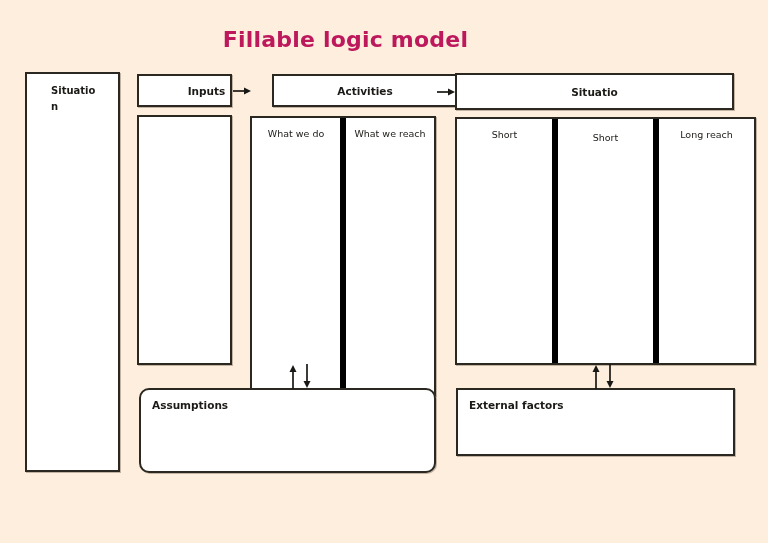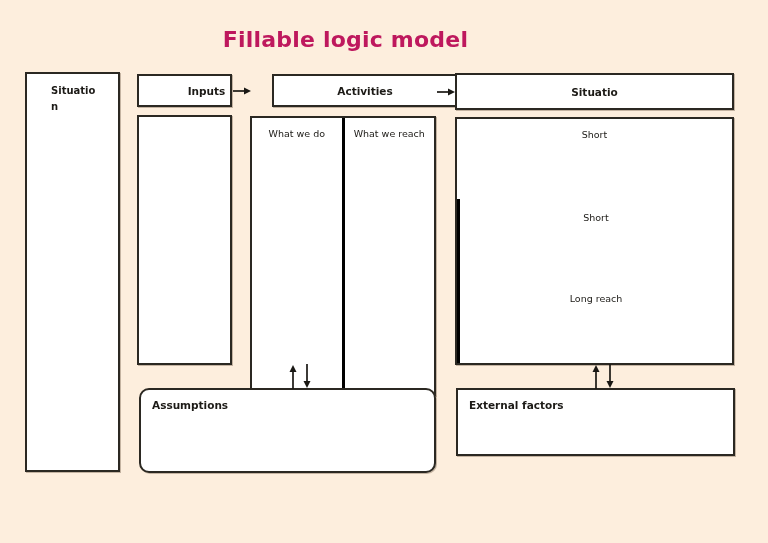--- a/index.html
+++ b/index.html
@@ -45,29 +45,29 @@
   .situation        { left: 25px;  top: 72px;  width: 95px;  height: 400px; }
   .situation-label  { padding: 9px 6px 0 24px; font-weight: bold; font-size: 10px; line-height: 16px; }
   .situation-label span { display: block; }
   
   .inputs-hdr       { left: 137px; top: 74px;  width: 95px;  height: 33px; padding-left: 44px; }
   .activities-hdr   { left: 250px; top: 74px;  width: 186px; height: 33px; margin-left: 22px; }
   .outcomes-hdr     { left: 455px; top: 73px;  width: 279px; height: 37px; }
   
   .inputs-body      { left: 137px; top: 115px; width: 95px;  height: 250px; }
   .activities-body  { left: 250px; top: 116px; width: 186px; height: 280px; display: flex; }
-  .outcomes-body    { left: 455px; top: 117px; width: 279px; height: 248px; display: flex; flex-direction: column; }
+  .outcomes-body    { left: 455px; top: 117px; width: 301px; height: 248px; display: flex; }
   .col {
     flex: 1;
     text-align: center;
     padding-top: 10px;
     font-size: 9.5px;
     box-sizing: border-box;
   }
-  .col + .col { border-left: 3px solid #000000; }
+  .col + .col { border-left: 6px solid #000000; }
   .col-lower  { padding-top: 13px; }
   
   .assumptions      { left: 139px; top: 388px; width: 297px; height: 85px; border-radius: 10px; }
   .external         { left: 456px; top: 388px; width: 279px; height: 68px; }
   .corner-label     { padding: 9px 6px 0 11px; font-weight: bold; font-size: 10.5px; }
   
   .arrows {
     position: absolute;
     left: 0;
     top: 0;

